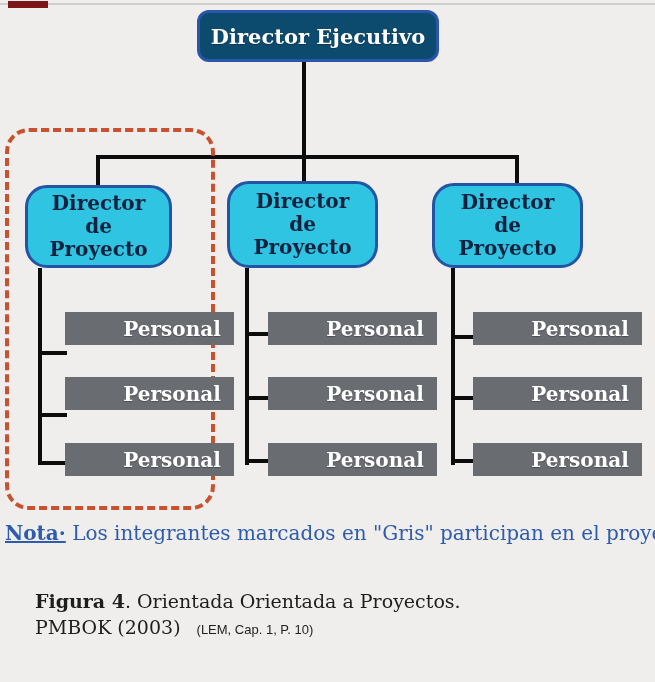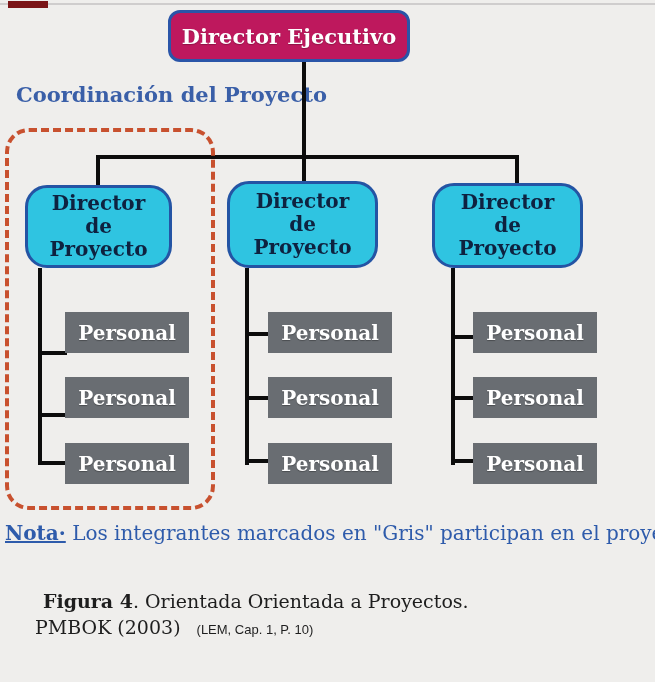--- a/index.html
+++ b/index.html
@@ -13,22 +13,22 @@
   }
   .top-hairline {
     position: absolute; left: 0; top: 3px; width: 655px; height: 2px;
     background: #cfcdcd;
   }
   .corner-mark {
     position: absolute; left: 8px; top: 1px; width: 40px; height: 7px;
     background: #7b1517;
   }
   .exec-box {
-    position: absolute; left: 168px; top: 10px; width: 242px; height: 52px;
-    background: #be185d; border: 3px solid #2a55a8; border-radius: 12px;
+    position: absolute; left: 197px; top: 10px; width: 242px; height: 52px;
+    background: #0c4a6e; border: 3px solid #2a55a8; border-radius: 12px;
     box-sizing: border-box;
     color: #ffffff; font-weight: bold; font-size: 21px;
     display: flex; align-items: center; justify-content: center;
     text-shadow: 0 1px 1px rgba(0,0,0,0.25);
   }
   .coord-label {
     position: absolute; left: 16px; top: 82px;
     color: #3a5fa8; font-weight: bold; font-size: 21px;
   }
   .ln { position: absolute; background: #0c0c0c; }
@@ -51,59 +51,59 @@
     background: #2fc4e1; border: 3px solid #2454a4; border-radius: 22px;
     box-sizing: border-box;
     color: #0e2240; font-weight: bold; font-size: 20px; line-height: 1.15;
     display: flex; align-items: center; justify-content: center; text-align: center;
     padding: 0 10px;
   }
   .dir0 { left: 25px;  top: 185px; width: 147px; height: 83px; }
   .dir1 { left: 227px; top: 181px; width: 151px; height: 87px; }
   .dir2 { left: 432px; top: 183px; width: 151px; height: 85px; }
   .staff-box {
-    position: absolute; width: 124px; height: 41px;
+    position: absolute; width: 124px; height: 33px;
     background: #696d72; color: #ffffff;
     font-weight: bold; font-size: 20px;
     display: flex; align-items: center; justify-content: center;
     text-shadow: 0 1px 1px rgba(0,0,0,0.3);
+    padding-left: 45px;
   }
   .sc0 { left: 65px; }  .sc1 { left: 268px; } .sc2 { left: 473px; }
   .sr0 { top: 312px; }  .sr1 { top: 377px; }  .sr2 { top: 443px; }
   .dashed-outline {
     position: absolute; left: 5px; top: 128px; width: 210px; height: 382px;
     border: 4px dashed #c8512f; border-radius: 24px;
     box-sizing: border-box;
   }
   .note-line {
     position: absolute; left: 5px; top: 521px; width: 645px;
     color: #2e5bab; font-size: 20px; white-space: nowrap;
   }
   .note-line .note-label { font-weight: bold; text-decoration: underline; }
   .caption {
     position: absolute; left: 35px; top: 588px; width: 560px;
     color: #1e1e1e; font-size: 19px; line-height: 1.37;
   }
-  .caption .bold { font-weight: bold; margin-left: 8px; }
+  .caption .bold { font-weight: bold; }
   .caption .ref {
     font-family: "Liberation Sans", sans-serif;
     font-size: 13px; margin-left: 16px;
   }
 </style>
 </head>
 <body>
 
 <div class="stage">
 
   <div class="top-hairline"></div>
   <div class="corner-mark"></div>
 
   <div class="exec-box">Director Ejecutivo</div>
 
-  <div class="coord-label">Coordinación del Proyecto</div>
 
   <div class="ln ln-exec-drop"></div>
   <div class="ln ln-h"></div>
   <div class="ln ln-drop-left"></div>
   <div class="ln ln-drop-right"></div>
 
   <div class="dashed-outline"></div>
 
   <div class="dir-box dir0">Director de Proyecto</div>
   <div class="dir-box dir1">Director de Proyecto</div>

